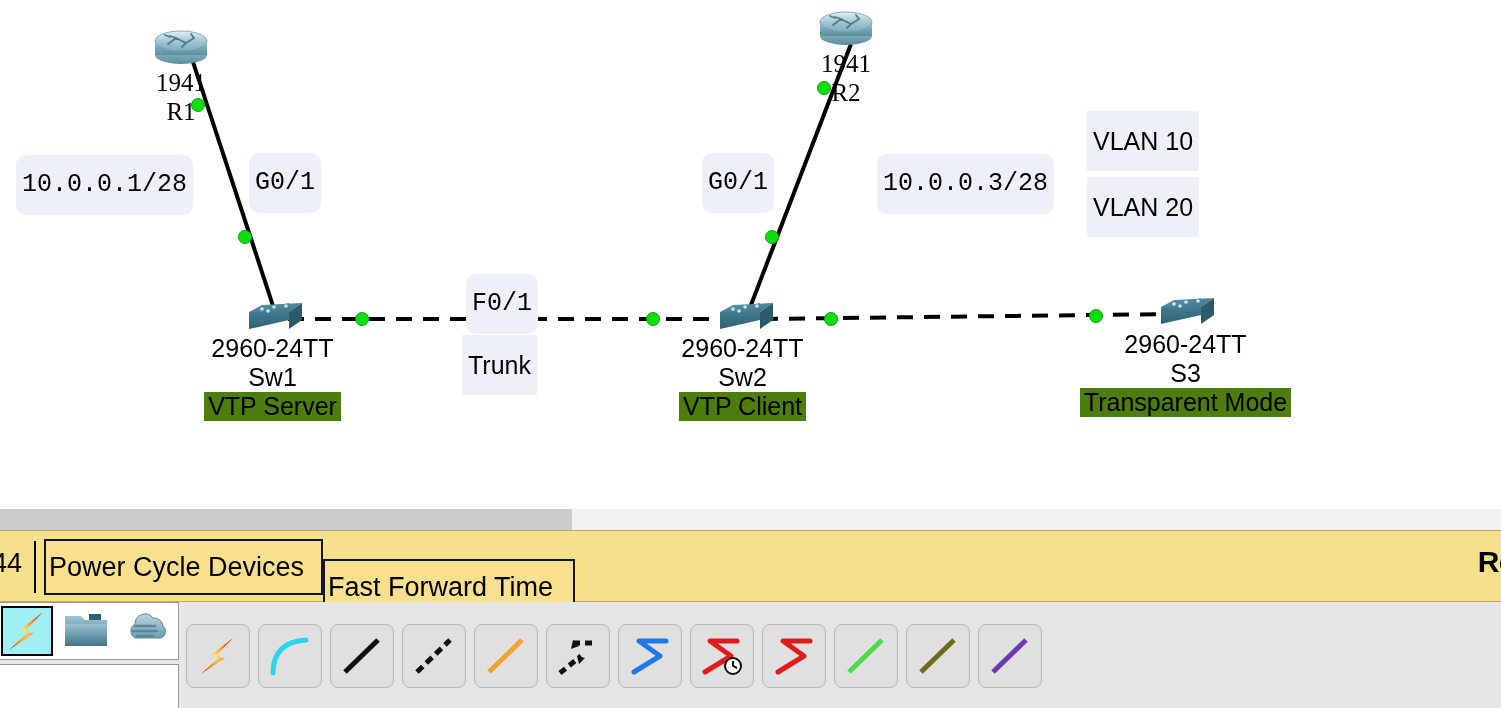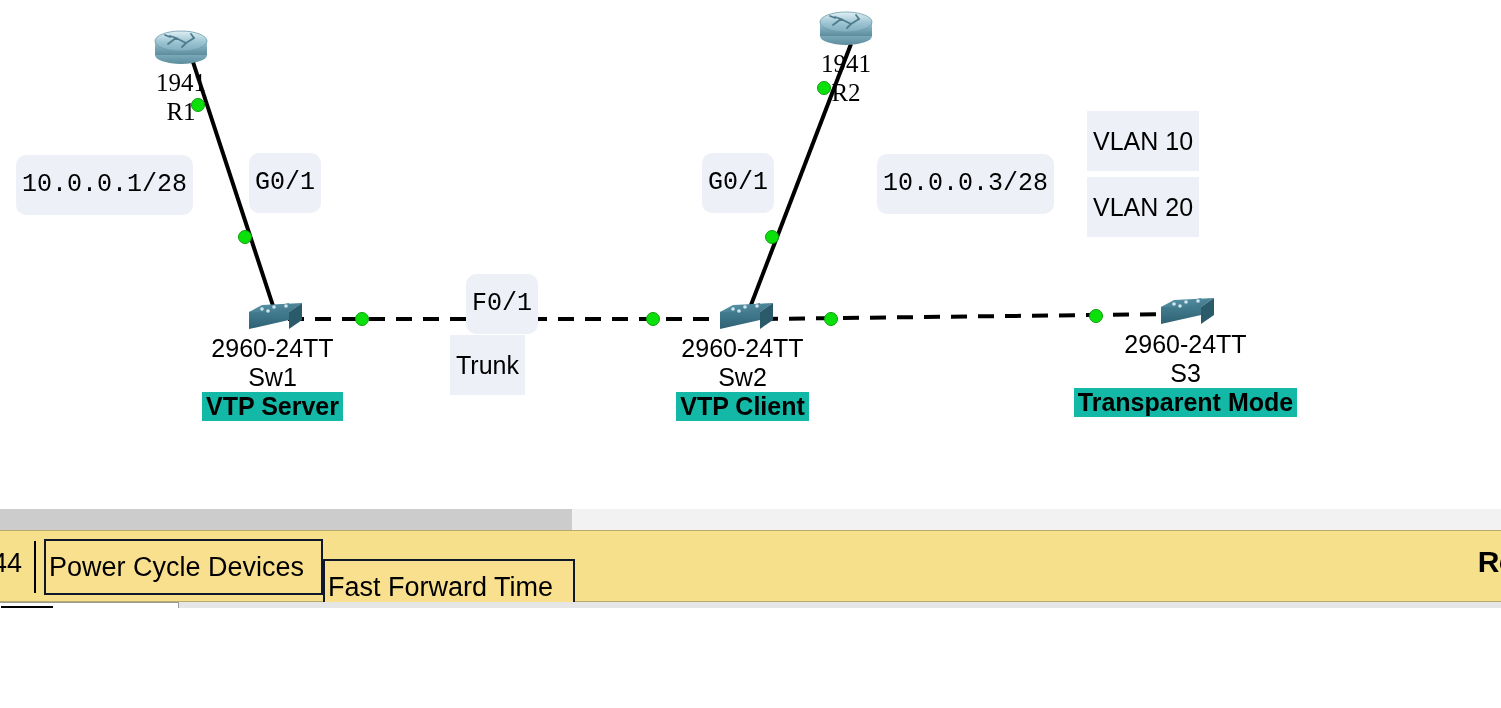--- a/index.html
+++ b/index.html
@@ -4,21 +4,21 @@
 <style>
   html, body {
     margin: 0;
     padding: 0;
     background: #ffffff;
     font-family: "Liberation Sans", sans-serif;
   }
   #app {
     position: relative;
     width: 1501px;
-    height: 608px;
+    height: 708px;
     overflow: hidden;
     background: #ffffff;
   }
 
   
   .tl-button {
     position: absolute;
     left: -18px;
     top: -10px;
     width: 48px;
@@ -52,23 +52,22 @@
     color: #000000;
     font-size: 25px;
     line-height: 29px;
     white-space: nowrap;
     font-family: "Liberation Sans", sans-serif;
     pointer-events: none;
   }
   .dev-label .name-line { display: block; }
   .dev-label .tagged {
     display: inline-block;
-    background: #14b8a6;
+    background: #4d7c0f;
     padding: 0 4px;
-    font-weight: bold;
   }
 
   
   .note {
     position: absolute;
     background: #eef0f8;
     color: #000000;
     font-size: 25px;
     line-height: 30px;
     padding: 15px 6px;
@@ -345,21 +344,21 @@
       <span class="name-line"><span class="tagged">Transparent Mode</span></span>
     </div>
 
     <div class="note serif" style="left:16px; top:155px;">10.0.0.1/28</div>
     <div class="note serif" style="left:249px; top:153px;">G0/1</div>
     <div class="note serif" style="left:702px; top:153px;">G0/1</div>
     <div class="note serif" style="left:830px; top:154px;margin-left:47px;">10.0.0.3/28</div>
     <div class="note" style="left:1087px; top:111px;">VLAN 10</div>
     <div class="note" style="left:1087px; top:177px;text-align:center;">VLAN 20</div>
     <div class="note serif" style="left:466px; top:274px;">F0/1</div>
-    <div class="note" style="left:450px; top:335px;">Trunk</div>
+    <div class="note" style="left:462px; top:335px;">Trunk</div>
   </div>
 
   <div id="hscroll">
     <div class="thumb"></div>
   </div>
 
   <div id="simbar">
     <div class="counter">44</div>
     <div class="vsep" style="left:34px;"></div>
     <div class="realtime-label">Re</div>

